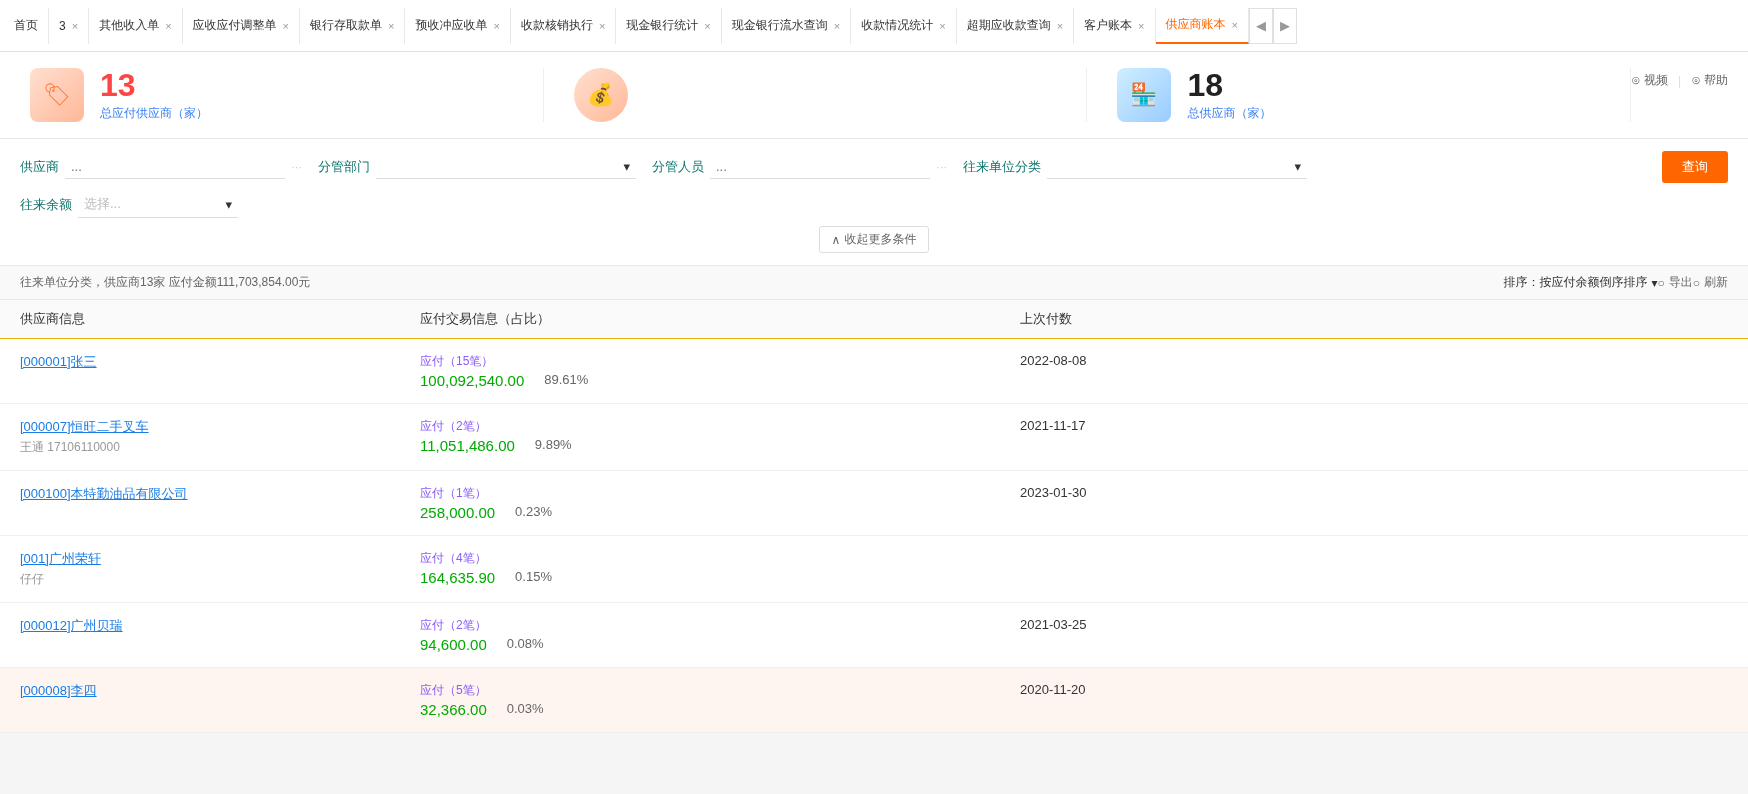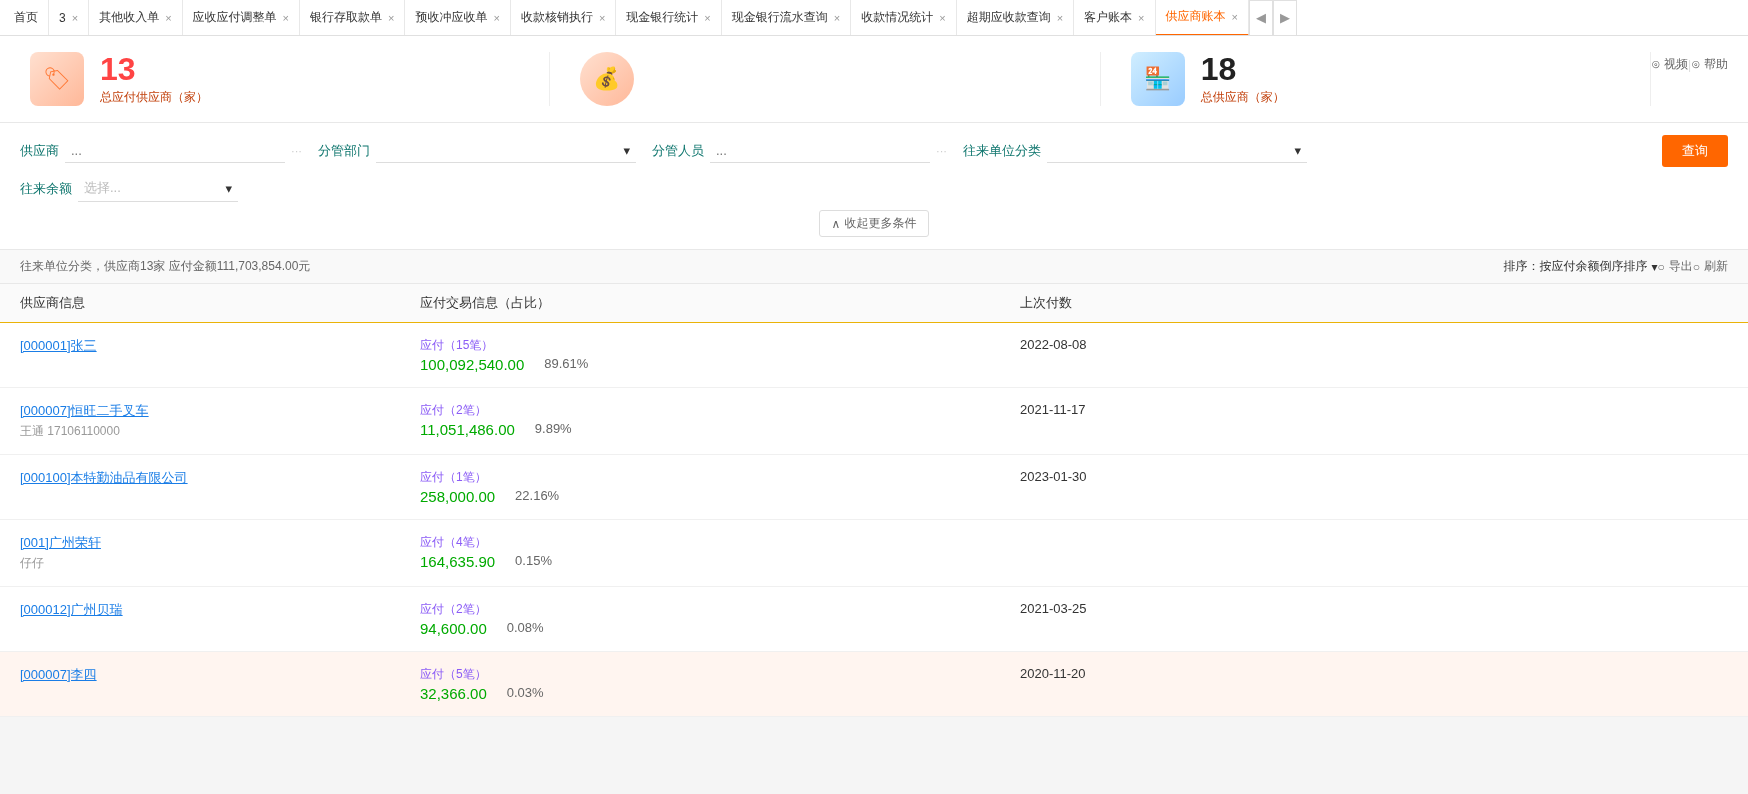--- a/index.html
+++ b/index.html
@@ -4,21 +4,21 @@
   <style>
     * { box-sizing: border-box; margin: 0; padding: 0; }
     body { font-family: 'Microsoft YaHei', Arial, sans-serif; font-size: 13px; background: #f5f5f5; color: #333; min-width: 1748px; }
 
     
     .top-nav {
       display: flex;
       align-items: center;
       background: #fff;
       border-bottom: 1px solid #e0e0e0;
-      height: 36px;
+      height: 52px;
       padding: 0 4px;
       overflow: hidden;
     }
     .nav-tab {
       display: flex;
       align-items: center;
       padding: 0 10px;
       height: 36px;
       font-size: 12px;
       color: #333;
@@ -51,26 +51,27 @@
     .summary-icon {
       width: 60px;
       height: 60px;
       margin-right: 16px;
       flex-shrink: 0;
       display: flex;
       align-items: center;
       justify-content: center;
     }
     .summary-content .big-num { font-size: 32px; font-weight: bold; color: #ff4444; line-height: 1; }
-    .summary-content .label { font-size: 12px; color: #c2410c; margin-top: 4px; }
+    .summary-content .label { font-size: 12px; color: #3b82f6; margin-top: 4px; }
     .top-right-actions {
       display: flex;
       align-items: center;
       font-size: 12px;
       color: #666;
+      gap: 10px;
       margin-left: auto;
       align-self: flex-start;
       padding-top: 4px;
     }
     .top-right-actions span { cursor: pointer; }
 
     
     .filter-area {
       background: #fff;
       padding: 12px 20px;
@@ -425,21 +426,21 @@
 
   <div class="table-row">
     <div class="col-supplier">
       <a class="supplier-link">[000100]本特勤油品有限公司</a>
       <div class="supplier-sub"></div>
     </div>
     <div class="col-transaction">
       <div class="tx-label">应付（1笔）</div>
       <div class="tx-row">
         <span class="tx-amount">258,000.00</span>
-        <span class="tx-percent">22.16%</span>
+        <span class="tx-percent">0.23%</span>
       </div>
     </div>
     <div class="col-last-pay">
       <span class="last-pay-date">2023-01-30</span>
     </div>
   </div>
 
   <div class="table-row">
     <div class="col-supplier">
       <a class="supplier-link">[001]广州荣轩</a>
@@ -469,21 +470,21 @@
         <span class="tx-percent">0.08%</span>
       </div>
     </div>
     <div class="col-last-pay">
       <span class="last-pay-date">2021-03-25</span>
     </div>
   </div>
 
   <div class="table-row highlight">
     <div class="col-supplier">
-      <a class="supplier-link">[000007]李四</a>
+      <a class="supplier-link">[000008]李四</a>
       <div class="supplier-sub"></div>
     </div>
     <div class="col-transaction">
       <div class="tx-label">应付（5笔）</div>
       <div class="tx-row">
         <span class="tx-amount">32,366.00</span>
         <span class="tx-percent">0.03%</span>
       </div>
     </div>
     <div class="col-last-pay">

